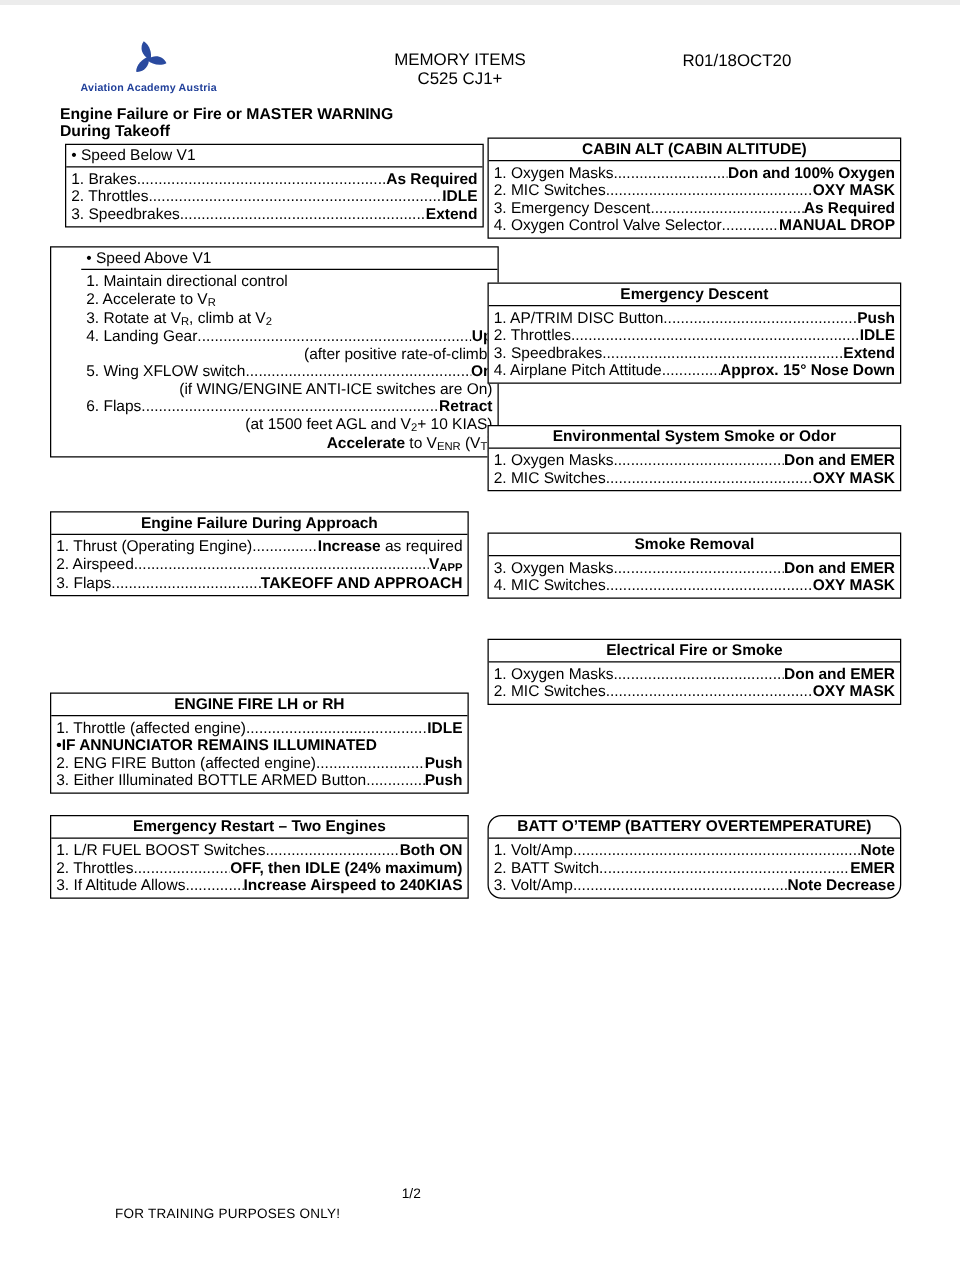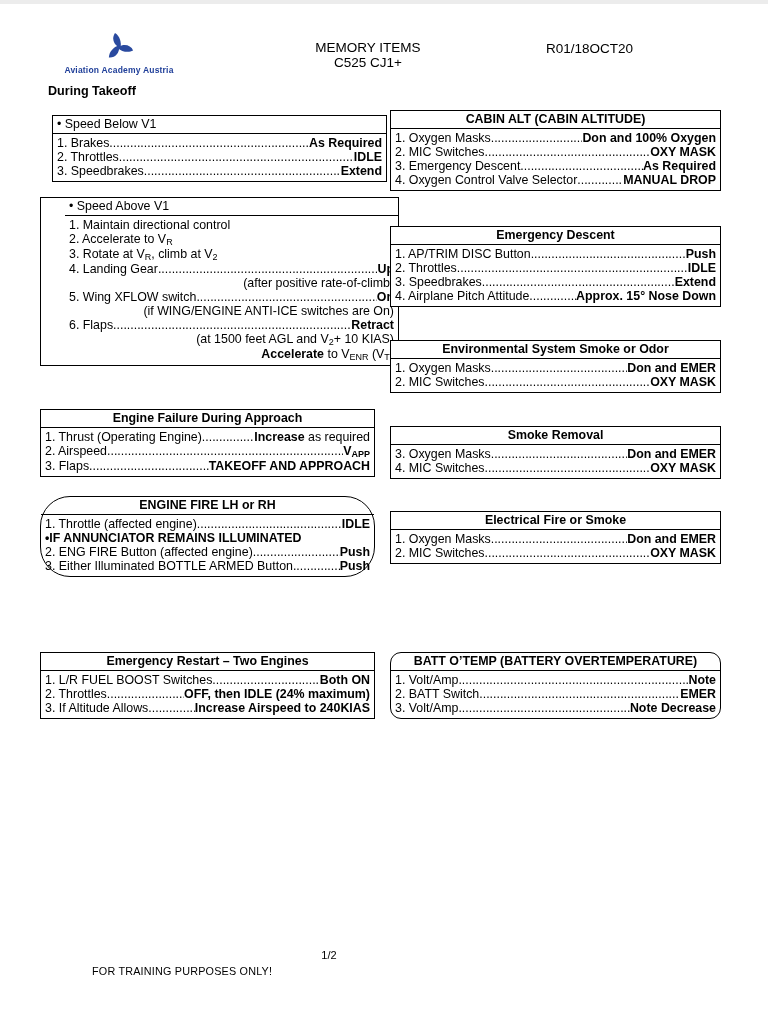--- a/index.html
+++ b/index.html
@@ -48,20 +48,21 @@
 </div>
 
 <div class="doc-title">
   <div>MEMORY ITEMS</div>
   <div>C525 CJ1+</div>
 </div>
 
 <div class="revision">R01/18OCT20</div>
 
 <div class="heading">
+  <div>Engine Failure or Fire or MASTER WARNING</div>
   <div>During Takeoff</div>
 </div>
 
 <section class="box" style="top:115px;left:40px;width:333px;margin-left:12px;">
     <div class="box-title plain-left">• Speed Below V1</div>
     <div class="box-body">
       <div class="row leader">
         <span class="l"><span>1. Brakes</span></span>
         <span class="dots">..........................................................................................................................................................................</span>
         <span class="r"><span class="b">As Required</span></span>
@@ -132,21 +133,21 @@
         <span class="dots">..........................................................................................................................................................................</span>
         <span class="r"><span class="b">V</span><span class="b sub">APP</span></span>
       </div>
       <div class="row leader">
         <span class="l"><span>3. Flaps</span></span>
         <span class="dots">..........................................................................................................................................................................</span>
         <span class="r"><span class="b">TAKEOFF AND APPROACH</span></span>
       </div>
     </div>
   </section>
-<section class="box" style="top:496px;left:40px;width:333px;border-radius:30px;">
+<section class="box" style="top:554px;left:40px;width:333px;">
     <div class="box-title ">ENGINE FIRE LH or RH</div>
     <div class="box-body">
       <div class="row leader">
         <span class="l"><span>1. Throttle (affected engine)</span></span>
         <span class="dots">..........................................................................................................................................................................</span>
         <span class="r"><span class="b">IDLE</span></span>
       </div>
       <div class="row plain">
         <span class="l"><span class="b">•IF ANNUNCIATOR REMAINS ILLUMINATED</span></span>
       </div>

